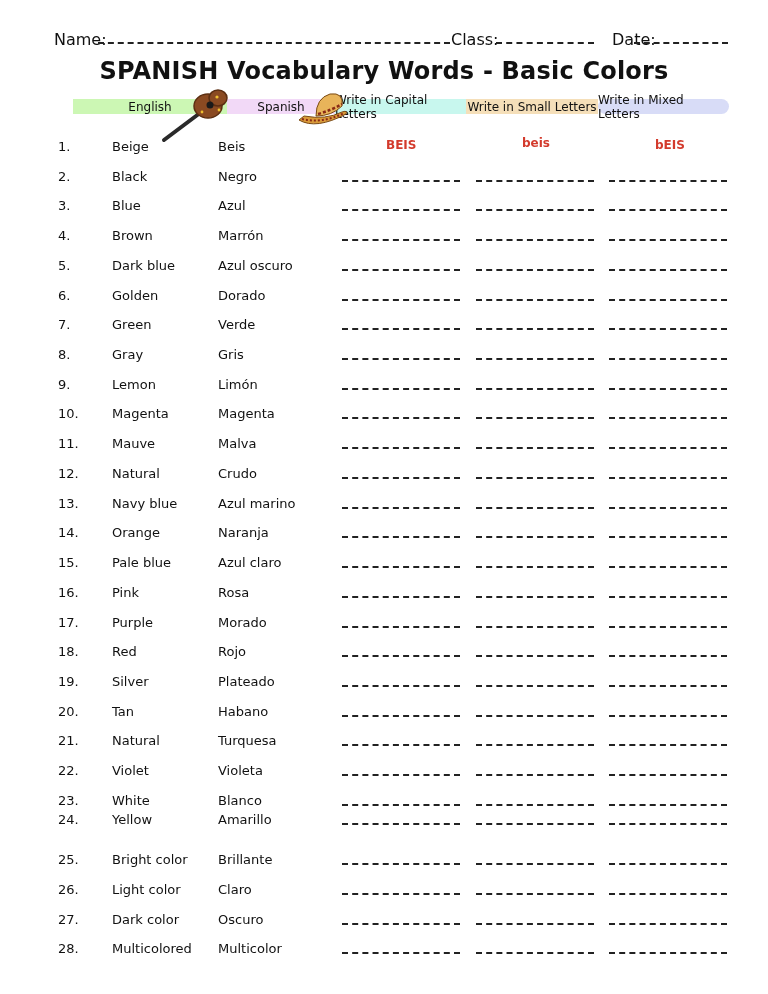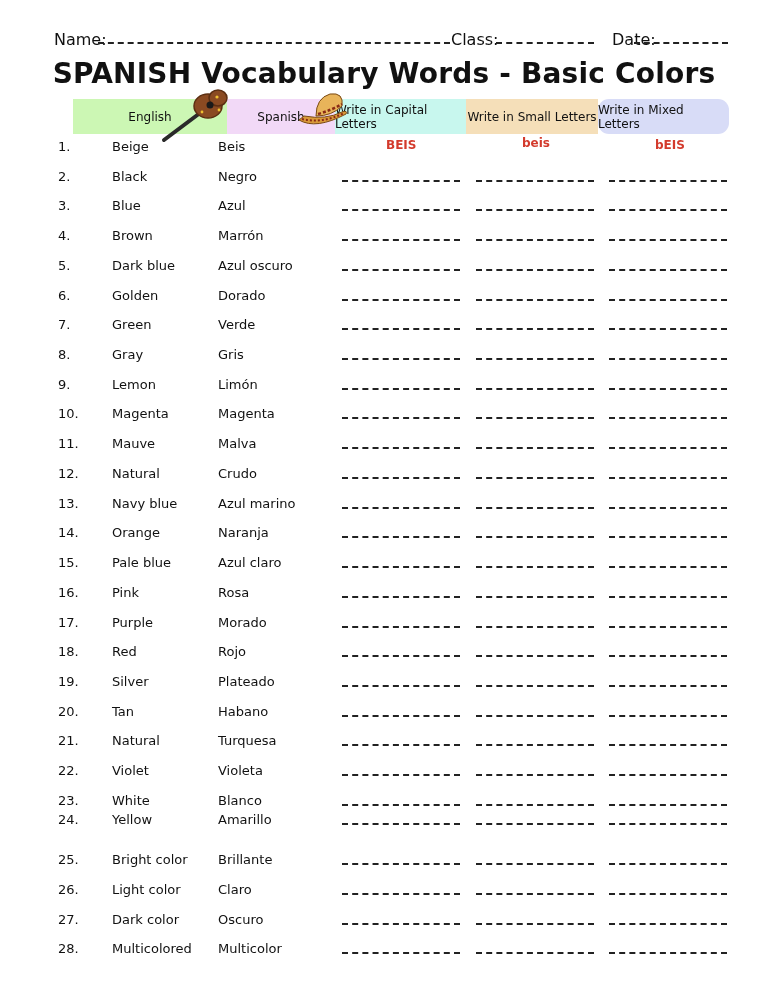--- a/index.html
+++ b/index.html
@@ -3,22 +3,22 @@
 <meta charset="utf-8">
 <style>
   html, body { margin:0; padding:0; background:#ffffff; }
   body { width:768px; height:994px; position:relative; overflow:hidden;
          font-family:"DejaVu Sans", sans-serif; color:#111; }
   .topline { position:absolute; top:30px; left:54px; width:674px; height:20px;
              font-size:16px; white-space:nowrap; }
   .topline span { position:absolute; top:0; }
   .blank { border-bottom:2px dashed #222; height:12px; display:inline-block; }
   .title { position:absolute; top:57px; left:0; width:768px; text-align:center;
-           font-size:28px; font-weight:bold; letter-spacing:0.2px; }
-  .hdr { position:absolute; top:99px; height:35px; display:flex; align-items:center;
+           font-size:24px; font-weight:bold; letter-spacing:0.2px; }
+  .hdr { position:absolute; top:99px; height:15px; display:flex; align-items:center;
          justify-content:center; font-size:12px; }
   .hdr.small { font-size:12px; }
   .hdr.green { left:73px; width:154px; }
   .hdr.pink { left:227px; width:108px; }
   .hdr.cyan { left:335px; width:131px; }
   .hdr.tan { left:466px; width:132px; }
   .hdr.lav { left:598px; width:131px;border-radius:11px; }
   .guitar { position:absolute; left:160px; top:88px; width:70px; height:56px; }
   .hat { position:absolute; left:296px; top:90px; width:55px; height:38px; }
   .row { position:absolute; left:0; width:768px; height:22px; font-size:13px; }

